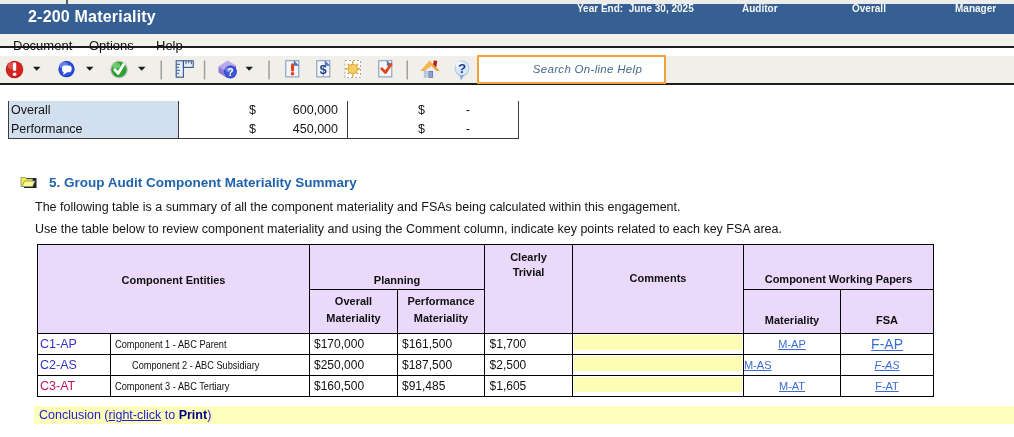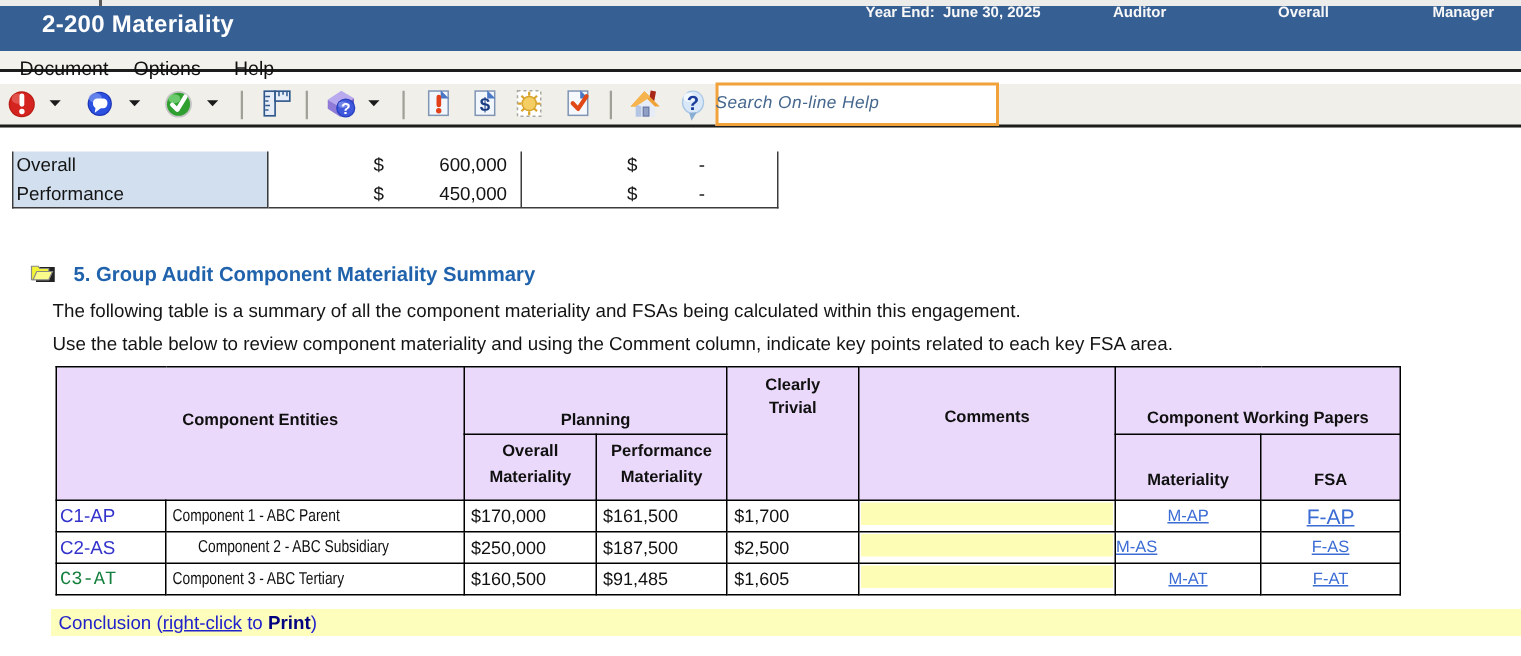--- a/index.html
+++ b/index.html
@@ -106,21 +106,21 @@
   <rect x="429.2" y="15.8" width="3" height="5.2" fill="#90a0c4"></rect>
 
   <ellipse cx="462" cy="12.3" rx="7.4" ry="7.9" fill="#a8c6e6"></ellipse>
   <ellipse cx="462" cy="12.1" rx="6.6" ry="7.1" fill="#d8e8f8"></ellipse>
   <ellipse cx="459.5" cy="8.8" rx="3.8" ry="3" fill="#f2f8fe"></ellipse>
   <path d="M459.5 19.3 L461 24.5 L464.5 18.8 Z" fill="#88aed4"></path>
   <text x="462" y="17" font-size="13.5" font-weight="bold" fill="#1c3c9c" text-anchor="middle" font-family="Liberation Sans">?</text>
 </svg>
 
 <div class="abs" style="left:477px;top:55px;width:189px;height:29px;background:#ffffff;border:2px solid #f2a23a;"></div>
-<div class="abs" style="left:477px;top:63px;width:221px;font-size:11.5px;font-style:italic;color:#46688e;font-weight:400;letter-spacing:0.3px;">Search On-line Help</div>
+<div class="abs" style="left:477px;top:63px;width:221px;text-align:center;font-size:11.5px;font-style:italic;color:#46688e;font-weight:400;letter-spacing:0.3px;">Search On-line Help</div>
 
 <table class="abs" style="left:8px;top:101px;width:510px;table-layout:fixed;font-size:12.5px;color:#141414;">
   <colgroup>
       <col style="width:170px">
       <col style="width:169px">
       <col style="width:171px">
     </colgroup>
   <tbody>
   <tr style="height:18.5px;">
     <td style="background:#d2dfee;border-left:1px solid #3c3c3c;padding-left:2px;">Overall</td>
@@ -202,24 +202,24 @@
   <tr style="height:21px;">
     <td style="border:1.5px solid #000;padding-left:2px;"><span style="color:#3333cc;font-size:12.5px;">C2-AS</span></td>
     <td style="border:1.5px solid #000;padding-left:4px;text-align:center;"><span style="display:inline-block;font-size:11.5px;transform:scaleX(0.8);transform-origin:0 50%;white-space:nowrap;">Component 2 - ABC Subsidiary</span></td>
     <td style="border:1.5px solid #000;padding-left:4px;font-size:12px;">$250,000</td>
     <td style="border:1.5px solid #000;padding-left:4px;font-size:12px;">$187,500</td>
     <td style="border:1.5px solid #000;padding-left:4.5px;font-size:12px;">$2,500</td>
     <td style="border:1.5px solid #000;padding:0;vertical-align:top;">
           <div style="margin:1px 1px 0 1px;height:15px;background:#fdfdb5;"></div>
         </td>
     <td style="border:1.5px solid #000;text-align:left;"><span style="color:#3a6cd4;font-size:11px;text-decoration:underline;">M-AS</span></td>
-    <td style="border:1.5px solid #000;text-align:center;"><span style="color:#3a6cd4;font-size:11px;text-decoration:underline;">F-AS</span></td>
+    <td style="border:1.5px solid #000;text-align:center;font-style:italic;"><span style="color:#3a6cd4;font-size:11px;text-decoration:underline;">F-AS</span></td>
   </tr>
   <tr style="height:21px;">
-    <td style="border:1.5px solid #000;padding-left:2px;"><span style="color:#15803d;font-size:12.5px;font-family:Liberation Mono, monospace;">C3-AT</span></td>
+    <td style="border:1.5px solid #000;padding-left:2px;"><span style="color:#be185d;font-size:12.5px;">C3-AT</span></td>
     <td style="border:1.5px solid #000;padding-left:4px;"><span style="display:inline-block;font-size:11.5px;transform:scaleX(0.8);transform-origin:0 50%;white-space:nowrap;">Component 3 - ABC Tertiary</span></td>
     <td style="border:1.5px solid #000;padding-left:4px;font-size:12px;">$160,500</td>
     <td style="border:1.5px solid #000;padding-left:4px;font-size:12px;">$91,485</td>
     <td style="border:1.5px solid #000;padding-left:4.5px;font-size:12px;">$1,605</td>
     <td style="border:1.5px solid #000;padding:0;vertical-align:top;">
           <div style="margin:1px 1px 0 1px;height:15px;background:#fdfdb5;"></div>
         </td>
     <td style="border:1.5px solid #000;text-align:center;"><span style="color:#3a6cd4;font-size:11px;text-decoration:underline;">M-AT</span></td>
     <td style="border:1.5px solid #000;text-align:center;"><span style="color:#3a6cd4;font-size:11px;text-decoration:underline;">F-AT</span></td>
   </tr>

